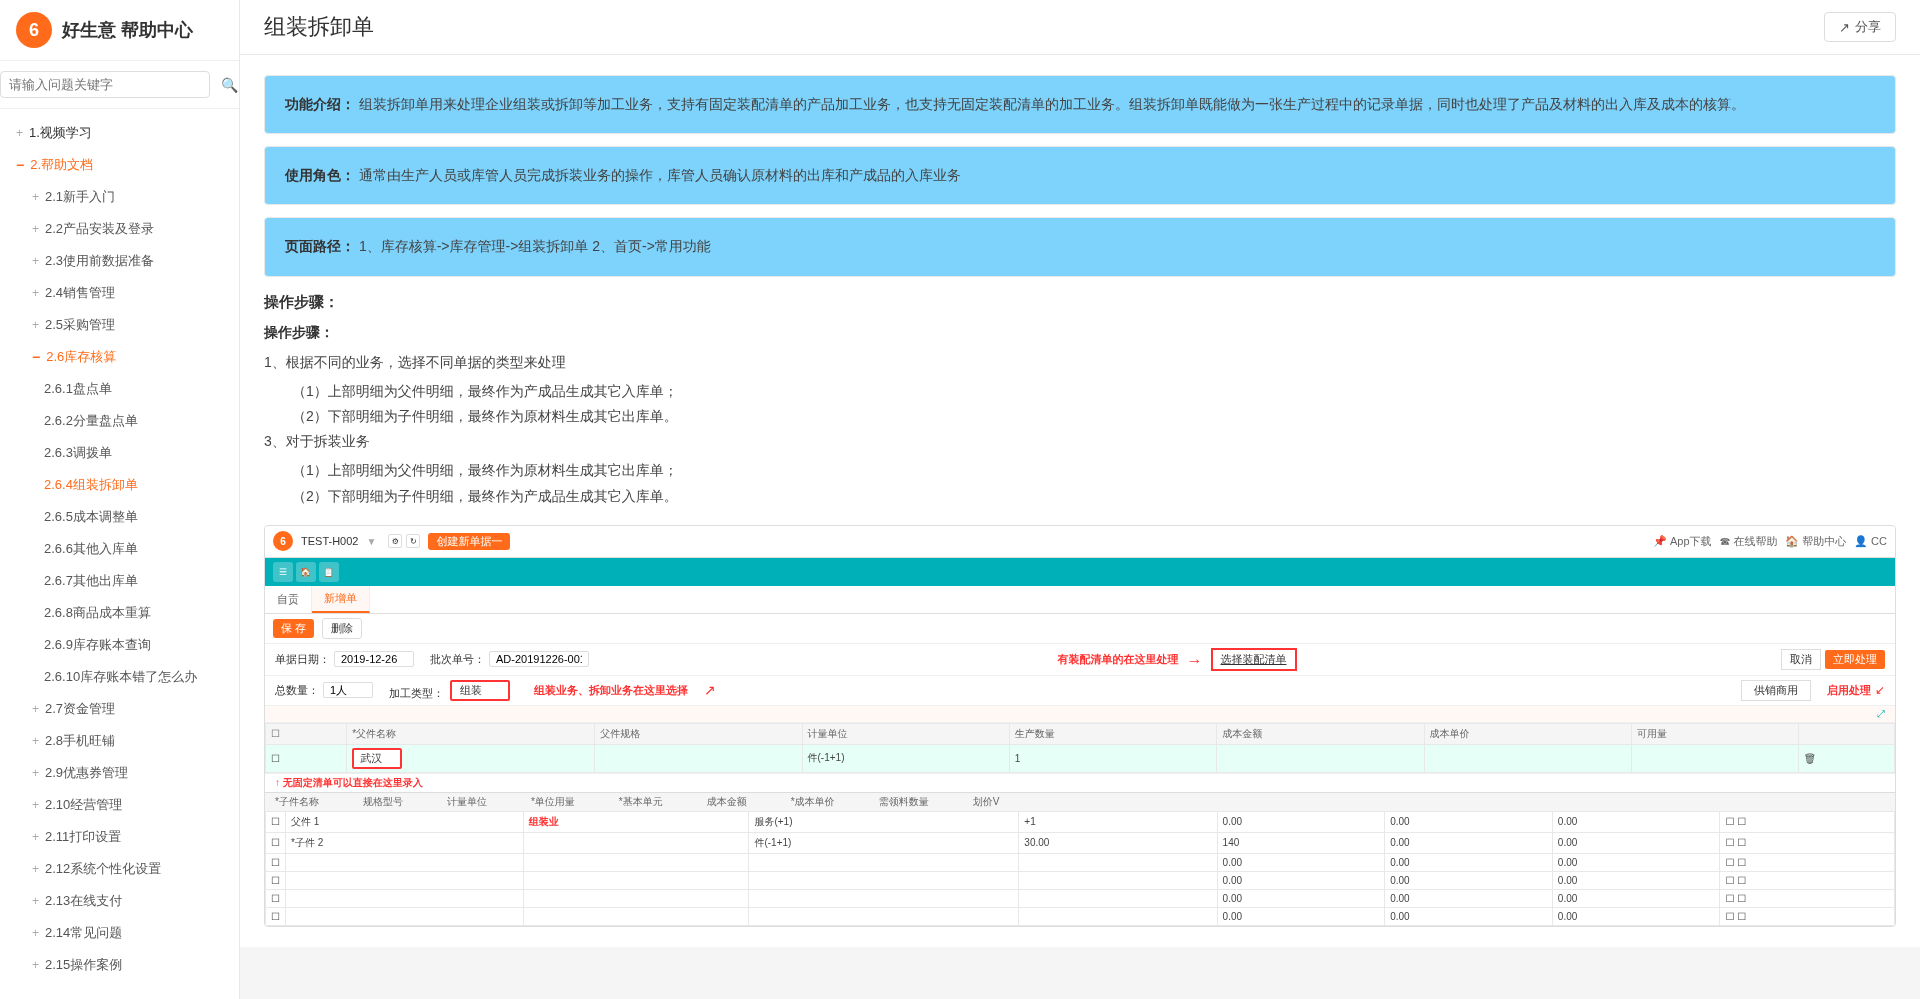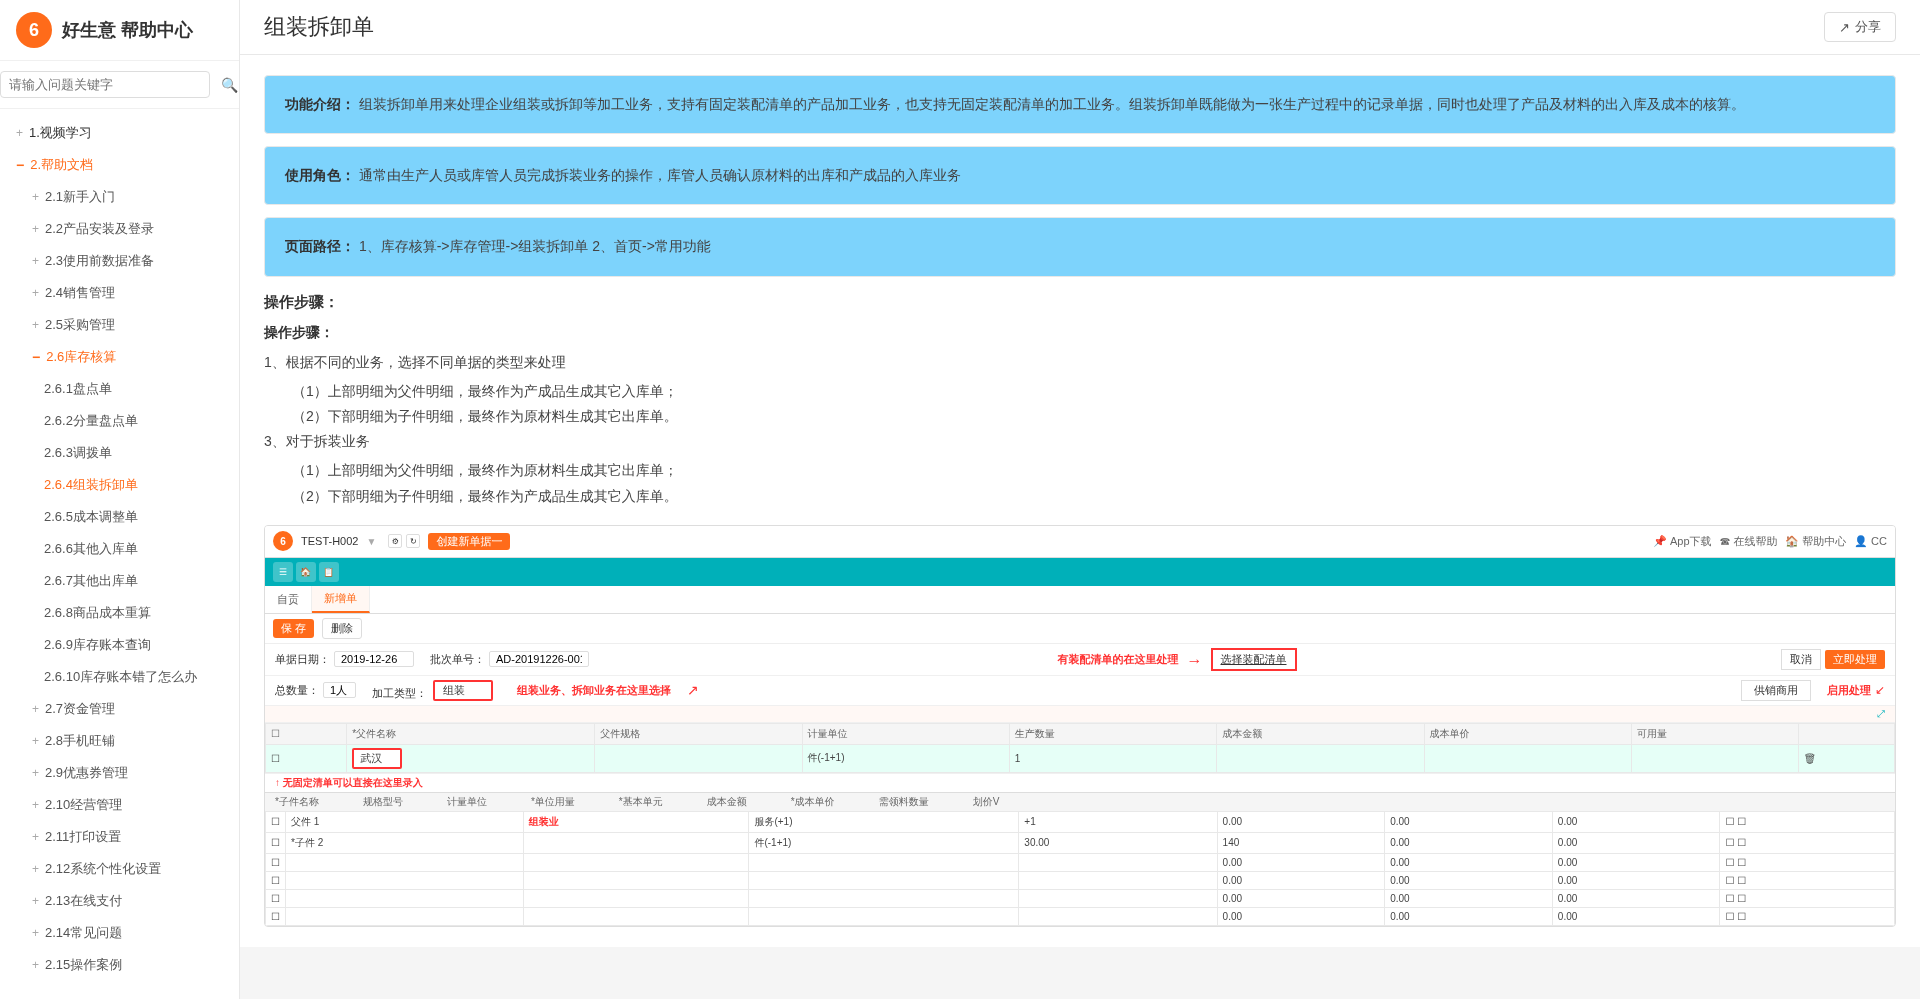--- a/index.html
+++ b/index.html
@@ -535,21 +535,21 @@
           </div>
           <div style="margin-left: 16px; display:flex; gap:4px; align-items:center;">
             <div style="border:1px solid #ddd;padding:2px 8px;font-size:11px;cursor:pointer;background:#fff;">取消</div>
             <div style="background:#ff6b1a;color:#fff;padding:2px 8px;font-size:11px;cursor:pointer;border-radius:2px;">立即处理</div>
           </div>
         </div>
 
         <div style="background:#fff; padding:4px 10px; display:flex; align-items:center; gap:16px; font-size:11px; border-bottom:1px solid #f0f0f0; position:relative;">
           <div class="mock-field">
             <span>总数量：</span>
-            <input class="mock-input" value="1人" readonly="" style="width: 33px;">
+            <input class="mock-input" value="1人" readonly="" style="width: 50px;">
           </div>
           <div style="display:flex; align-items:flex-end; gap:6px;">
             <span>加工类型：</span>
             <div class="type-select-box">组装</div>
           </div>
           <span style="color:#ff3333;font-size:11px;font-weight:bold;margin-left:8px;">组装业务、拆卸业务在这里选择</span>
           <span style="color:#ff3333;font-size:14px;">↗</span>
 
           <div style="margin-left:auto; display:flex; align-items:center; gap:4px;">
             <div style="border:1px solid #ddd; padding:2px 12px; font-size:11px; cursor:pointer; background:#fff;">供销商用</div>

